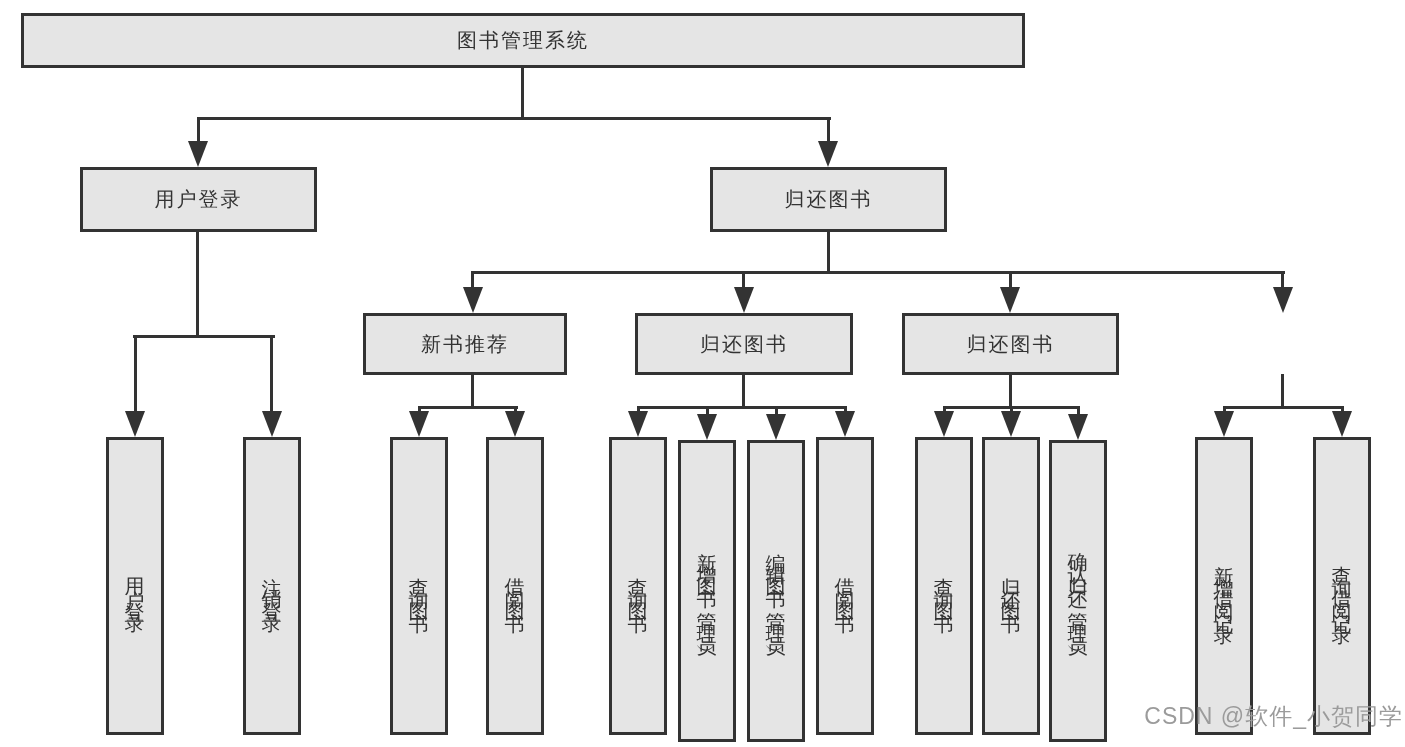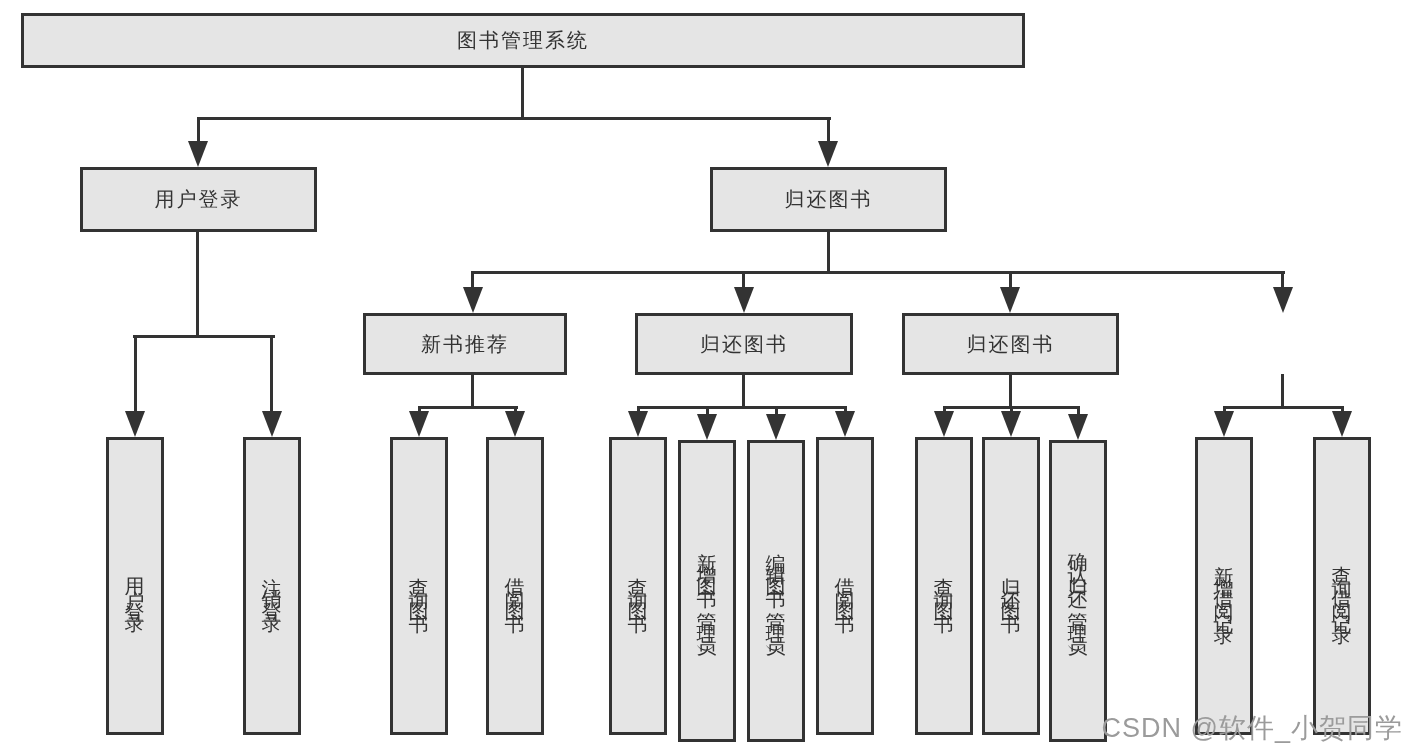--- a/index.html
+++ b/index.html
@@ -33,22 +33,22 @@
   }
   .arrow{
     position:absolute;
     width:0;height:0;
     border-left:10px solid transparent;
     border-right:10px solid transparent;
     border-top:26px solid var(--line,#333333);
   }
   .watermark{
     position:absolute;
-    right:2px;bottom:1px;
-    font-size:27px;
+    right:2px;bottom:15px;
+    font-size:23px;
     color:var(--wm,#9b9b9b);
     letter-spacing:1px;
     z-index:10;
     white-space:nowrap;
   }
 </style>
 </head>
 <body>
 
 <div id="stage" style="--line: #333333; --text: #333333; --bg: #ffffff; --wm: #9b9b9b;">

